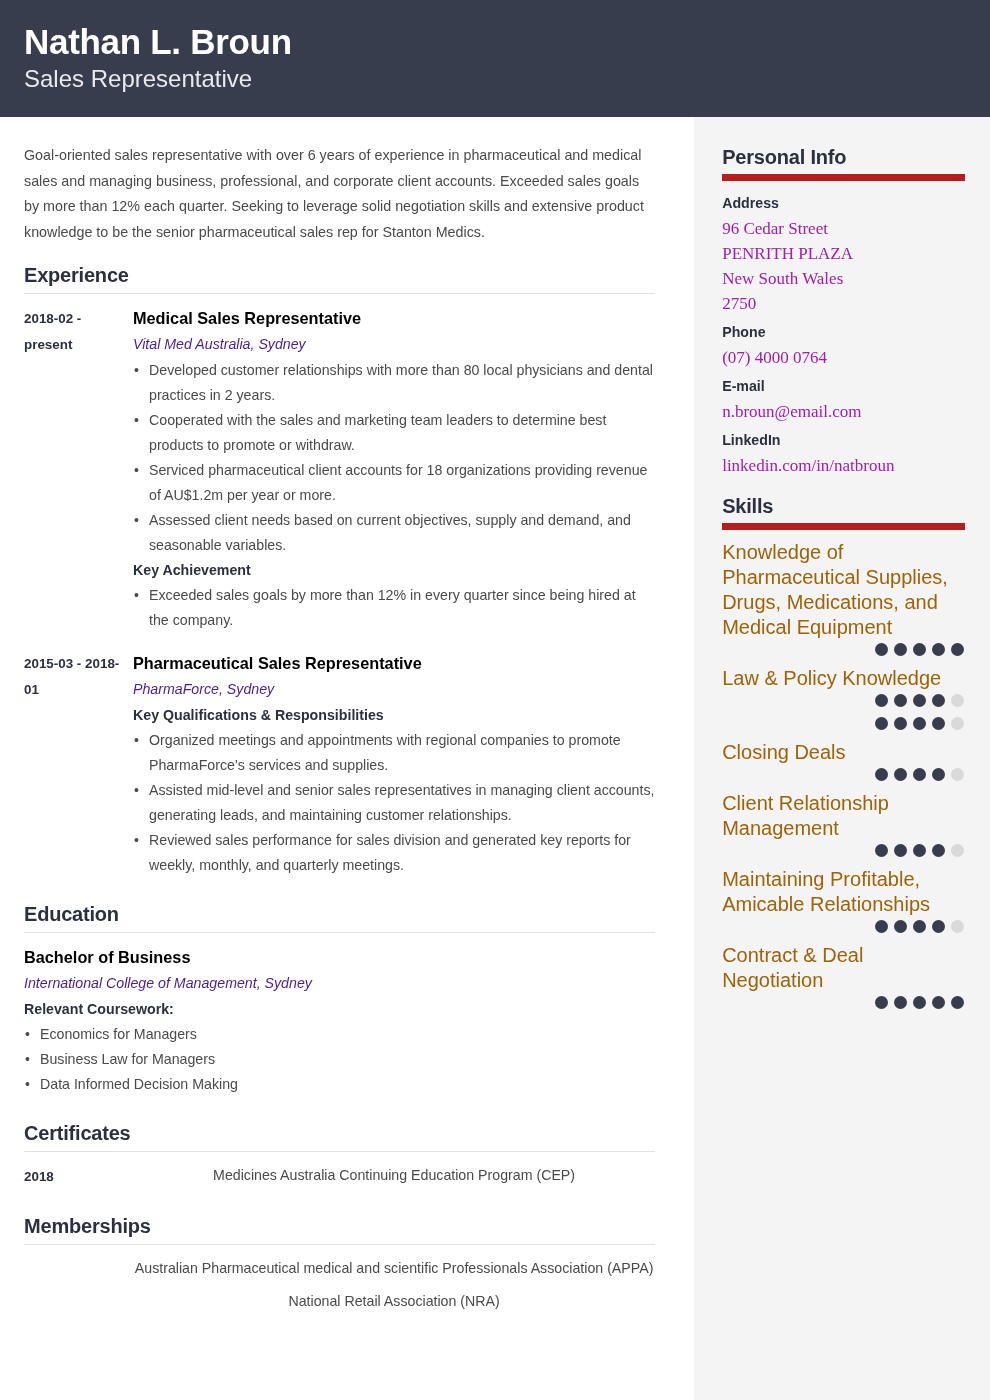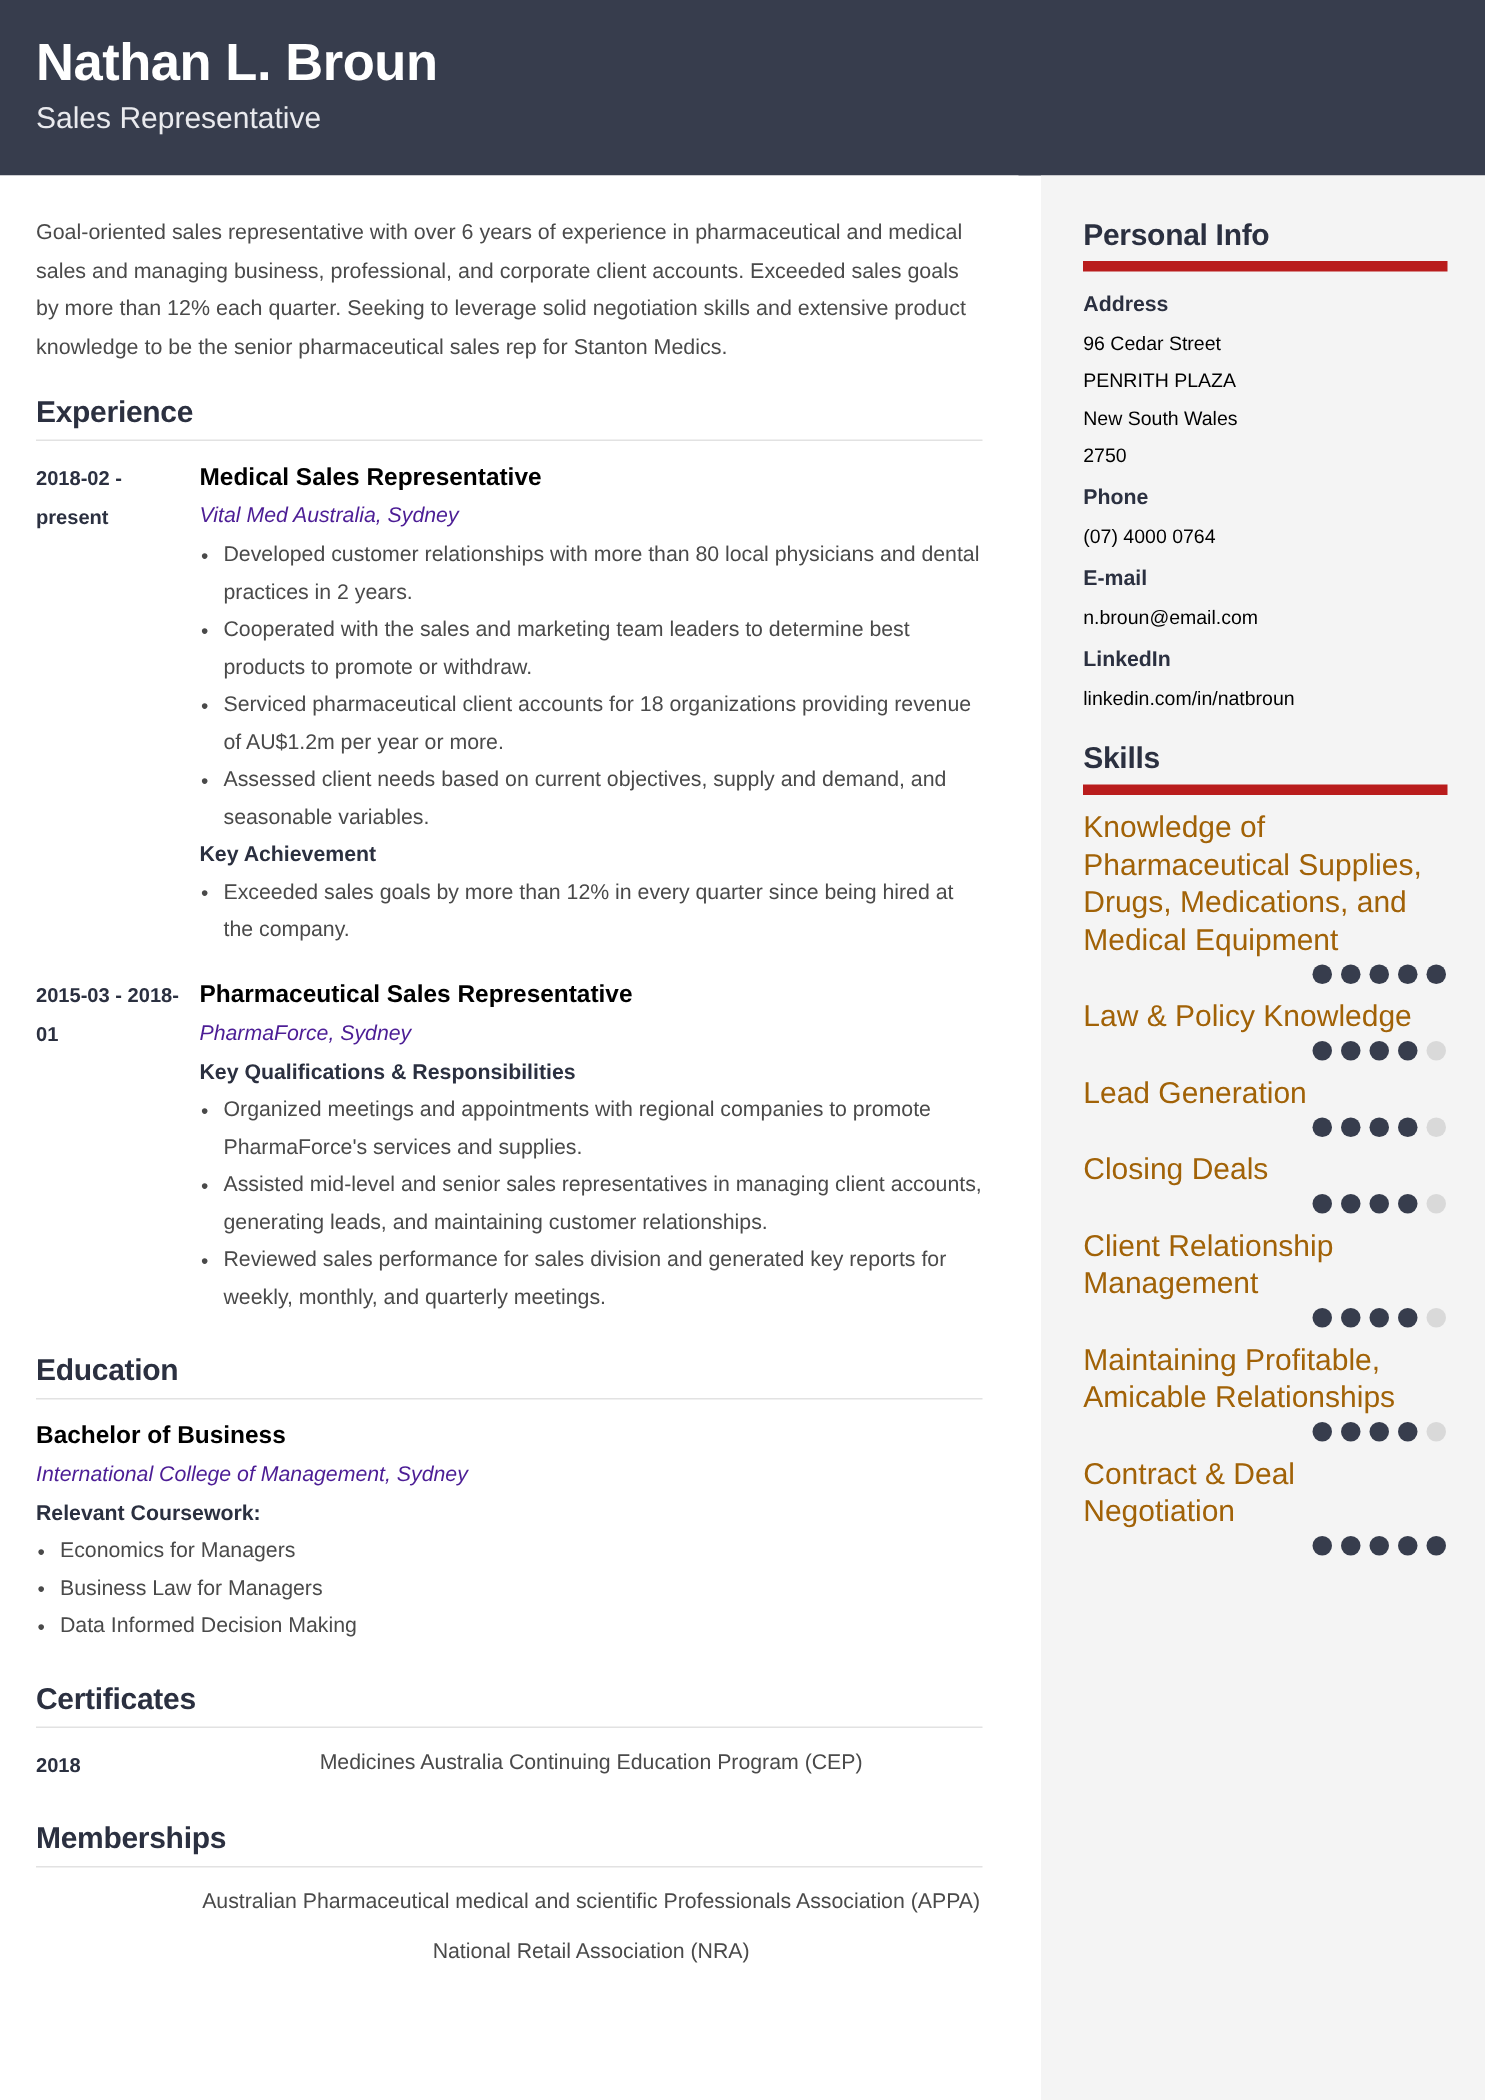--- a/index.html
+++ b/index.html
@@ -27,21 +27,21 @@
   }
   .header-name {
     color: #ffffff;
     font-size: 35px;
     font-weight: bold;
     letter-spacing: -0.3px;
     line-height: 44px;
   }
   .header-title {
     color: #e9eaee;
-    font-size: 20px;
+    font-size: 24px;
     font-weight: normal;
     line-height: 28px;
     margin-top: 1px;
   }
 
   
   .body {
     display: flex;
     align-items: stretch;
     height: 1283px;
@@ -156,23 +156,24 @@
     border-bottom: 7px solid #b91c1c;
     margin-bottom: 10px;
   }
   .pi-label {
     font-size: 14.2px;
     font-weight: bold;
     color: #2b3040;
     line-height: 25px;
   }
   .pi-value {
-    font-size: 13px;
-    color: #000000;
-    line-height: 25px;
+    font-size: 17px;
+    color: #a21caf;
+    line-height: 25px;
+    font-family: Liberation Serif, serif;
   }
   .pi-group { margin-bottom: 4px; }
 
   .skills-wrap { margin-top: 17px; }
   .skill { margin-bottom: 10px; }
   .skill-name {
     font-size: 20px;
     color: #a16207;
     line-height: 25px;
   }
@@ -329,21 +330,20 @@
           <div class="skill-name">Law &amp; Policy Knowledge</div>
           <div class="dots">
               <span class="dot on"></span>
               <span class="dot on"></span>
               <span class="dot on"></span>
               <span class="dot on"></span>
               <span class="dot"></span>
             </div>
         </div>
         <div class="skill">
-          <div class="skill-name">Lead Generation</div>
           <div class="dots">
               <span class="dot on"></span>
               <span class="dot on"></span>
               <span class="dot on"></span>
               <span class="dot on"></span>
               <span class="dot"></span>
             </div>
         </div>
         <div class="skill">
           <div class="skill-name">Closing Deals</div>

